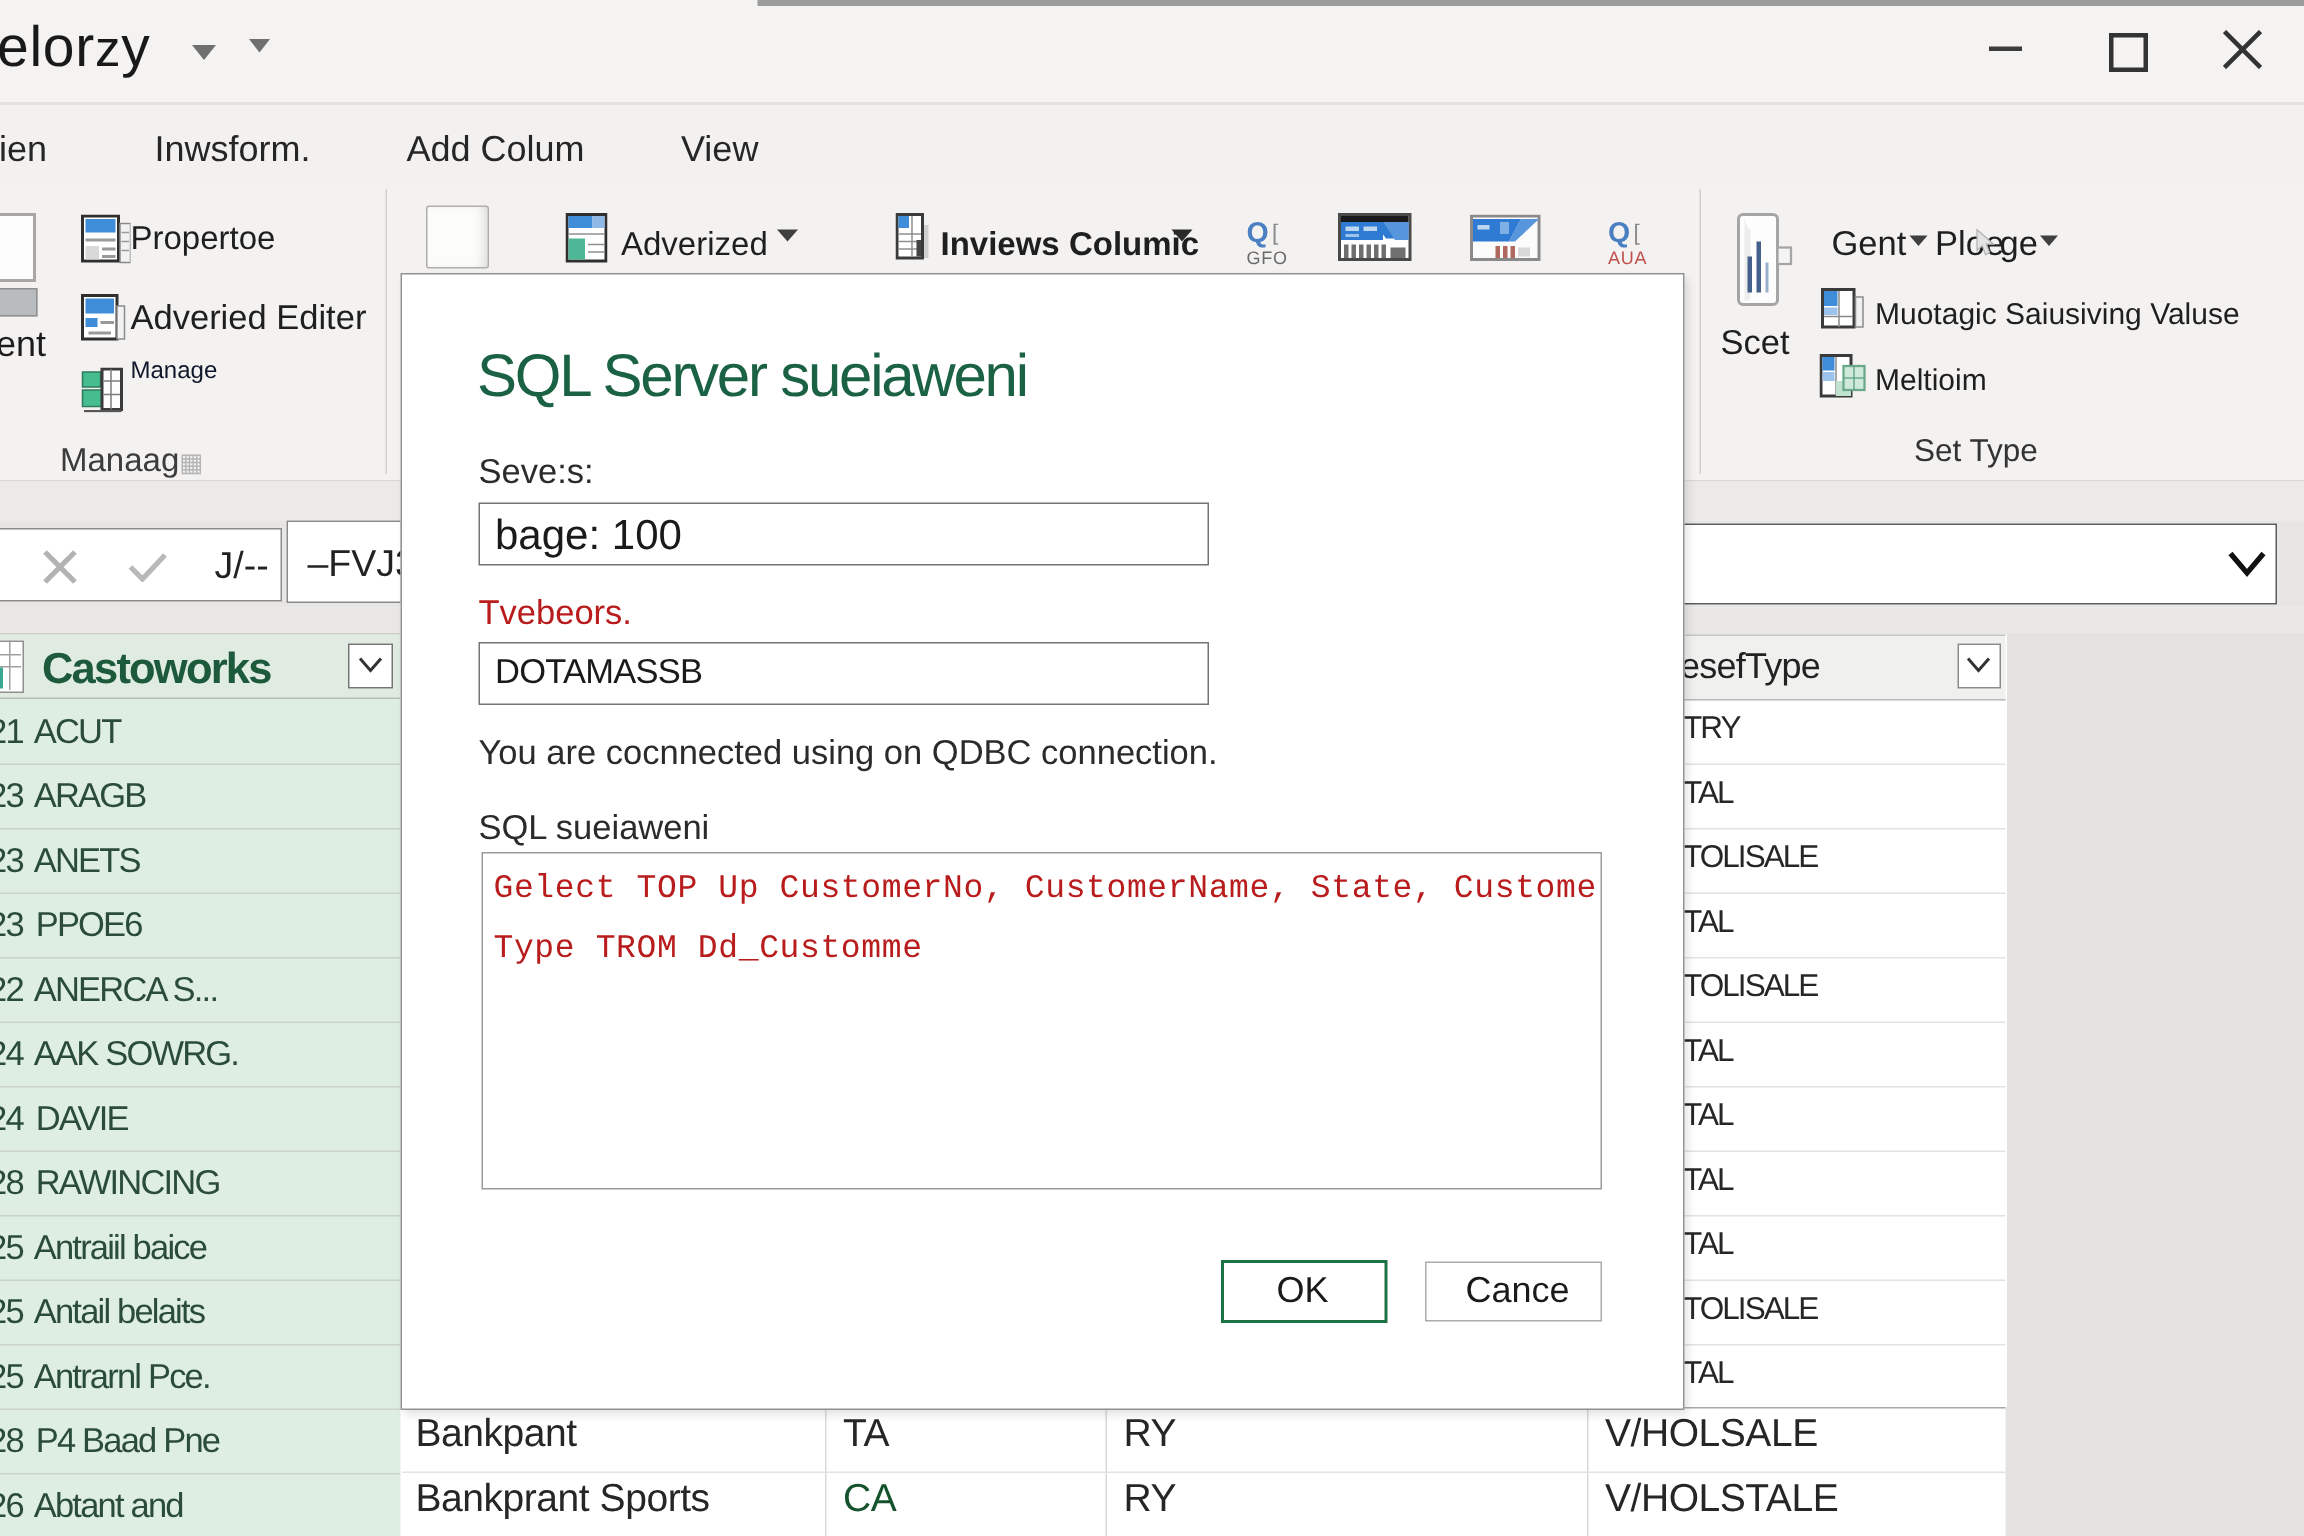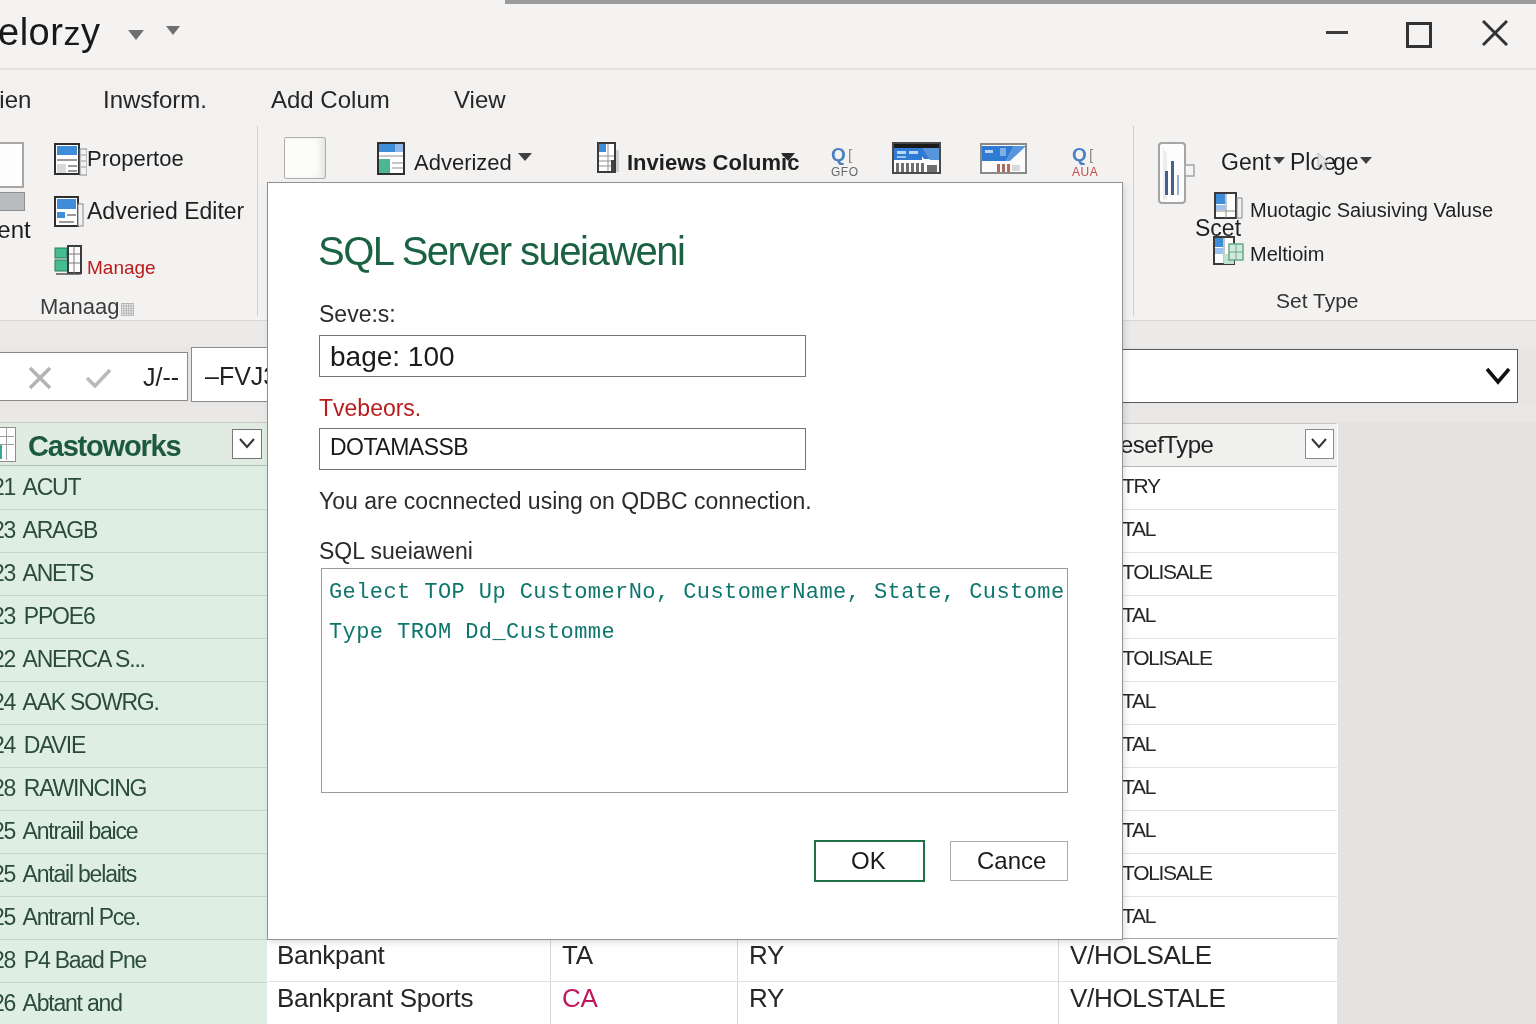--- a/index.html
+++ b/index.html
@@ -63,21 +63,21 @@
 <div class="abs" style="left:87px;top:198px;font-size:23px;color:#1f1f1f;">Adveried Editer</div>
 <div class="abs" style="left:54px;top:245px;"><svg width="30" height="30" viewBox="0 0 30 30">
 <rect x="1" y="3" width="12" height="10" fill="#45bd8e" stroke="#2f7a5c" stroke-width="1"></rect>
 <rect x="1" y="15" width="16" height="11" fill="#45bd8e" stroke="#2f7a5c" stroke-width="1"></rect>
 <rect x="14" y="1" width="13" height="27" fill="#fdfdfd" stroke="#3b3b3b" stroke-width="2"></rect>
 <line x1="20" y1="1" x2="20" y2="28" stroke="#7d7d7d"></line>
 <line x1="15" y1="9" x2="26" y2="9" stroke="#7d7d7d"></line>
 <line x1="15" y1="18" x2="26" y2="18" stroke="#7d7d7d"></line>
 <line x1="2" y1="29" x2="27" y2="29" stroke="#555" stroke-width="1.5"></line>
 </svg></div>
-<div class="abs" style="left:87px;top:257px;font-size:19px;color:#b91c1c;">Manage</div>
+<div class="abs" style="left:87px;top:239px;font-size:16px;color:#0f172a;">Manage</div>
 <div class="abs" style="left:40px;top:294px;font-size:22px;color:#3c3c3c;">Manaag<span style="color:#b5b5b5;font-size:17px;">▦</span></div>
 
 <div class="abs" style="left:284px;top:137px;width:40px;height:40px;background:#fcfcfb;border:1px solid #b0aeac;border-radius:2px;box-shadow:inset -6px 0 8px -4px #d8d8d6;"></div>
 <div class="abs" style="left:377px;top:142px;"><svg width="28" height="34" viewBox="0 0 28 34">
 <rect x="1" y="1" width="26" height="31" fill="#fff" stroke="#2f2f2f" stroke-width="2"></rect>
 <rect x="2" y="2" width="16" height="8" fill="#3f8cd8"></rect>
 <rect x="18" y="2" width="8" height="8" fill="#8fb8e8"></rect>
 <line x1="2" y1="14" x2="26" y2="14" stroke="#8f8f8f"></line>
 <rect x="2" y="17" width="11" height="14" fill="#4db795"></rect>
 <line x1="15" y1="21" x2="26" y2="21" stroke="#8f8f8f"></line>
@@ -142,21 +142,21 @@
 </svg></div>
 
 <div class="abs" style="left:1157px;top:141px;"><svg width="40" height="66" viewBox="0 0 40 66">
 <rect x="2" y="2" width="26" height="60" rx="3" fill="#fdfdfd" stroke="#a5a5a5" stroke-width="2"></rect>
 <path d="M6 2 Q6 10 10 12 L10 58 L6 60 Z" fill="#ededed"></path>
 <rect x="8" y="30" width="3" height="24" fill="#46608c"></rect>
 <rect x="14" y="20" width="3" height="34" fill="#46608c"></rect>
 <rect x="20" y="34" width="2" height="20" fill="#9ab2cc"></rect>
 <rect x="28" y="24" width="9" height="11" fill="#f4f4f4" stroke="#a5a5a5" stroke-width="1.5"></rect>
 </svg></div>
-<div class="abs" style="left:1147px;top:215px;font-size:23px;color:#1f1f1f;margin-left:48px;">Scet</div>
+<div class="abs" style="left:1147px;top:215px;font-size:23px;color:#1f1f1f;">Scet</div>
 <div class="abs" style="left:1221px;top:149px;font-size:23px;color:#1f1f1f;">Gent</div>
 <div class="abs" style="left:1273px;top:157px;width:0;height:0;border-left:6px solid transparent;border-right:6px solid transparent;border-top:7px solid #3f3f3f;"></div>
 <div class="abs" style="left:1290px;top:149px;font-size:23px;color:#1f1f1f;">Plo<span style="letter-spacing:-3px;">e</span>ge</div>
 <div class="abs" style="left:1360px;top:157px;width:0;height:0;border-left:6px solid transparent;border-right:6px solid transparent;border-top:7px solid #3f3f3f;"></div>
 <div class="abs" style="left:1214px;top:192px;"><svg width="29" height="29" viewBox="0 0 29 29">
 <rect x="1" y="1" width="21" height="25" fill="#fff" stroke="#3a3a3a" stroke-width="2"></rect>
 <rect x="2" y="2" width="9" height="10" fill="#3f8cd8"></rect>
 <rect x="2" y="13" width="9" height="5" fill="#9cc3ec"></rect>
 <line x1="12" y1="2" x2="12" y2="26" stroke="#8a8a8a"></line>
 <line x1="2" y1="19" x2="21" y2="19" stroke="#8a8a8a"></line>
@@ -273,36 +273,36 @@
 <div class="abs" style="left:267px;top:938px;width:1070px;height:86px;background:#fff;border-top:1px solid #a8a8a8;"></div>
 <div class="abs" style="left:550px;top:939px;width:1px;height:85px;background:#d9d9d9;"></div>
 <div class="abs" style="left:737px;top:939px;width:1px;height:85px;background:#d9d9d9;"></div>
 <div class="abs" style="left:1058px;top:939px;width:1px;height:85px;background:#d9d9d9;"></div>
 <div class="abs" style="left:268px;top:981px;width:1069px;height:1px;background:#e2e2e2;"></div>
 <div class="abs" style="left:277px;top:940px;font-size:26px;letter-spacing:-0.3px;color:#262626;">Bankpant</div>
 <div class="abs" style="left:562px;top:940px;font-size:26px;letter-spacing:-0.3px;color:#262626;">TA</div>
 <div class="abs" style="left:749px;top:940px;font-size:26px;letter-spacing:-0.3px;color:#262626;">RY</div>
 <div class="abs" style="left:1070px;top:940px;font-size:26px;letter-spacing:-0.3px;color:#262626;">V/HOLSALE</div>
 <div class="abs" style="left:277px;top:983px;font-size:26px;letter-spacing:-0.3px;color:#262626;">Bankprant Sports</div>
-<div class="abs" style="left:562px;top:983px;font-size:26px;letter-spacing:-0.3px;color:#be185d;">CA</div>
+<div class="abs" style="left:562px;top:983px;font-size:26px;letter-spacing:-0.3px;color:#14532d;">CA</div>
 <div class="abs" style="left:749px;top:983px;font-size:26px;letter-spacing:-0.3px;color:#262626;">RY</div>
 <div class="abs" style="left:1070px;top:983px;font-size:26px;letter-spacing:-0.3px;color:#262626;">V/HOLSTALE</div>
 
 <div class="abs" style="left:267px;top:182px;width:854px;height:756px;background:#fff;border:1px solid #919191;box-shadow:2px 3px 6px rgba(0,0,0,0.12);"></div>
 <div class="abs" style="left:318px;top:229px;font-size:40px;letter-spacing:-1.5px;color:#1a6243;">SQL Server sueiaweni</div>
 <div class="abs" style="left:319px;top:301px;font-size:23px;color:#2b2b2b;">Seve:s:</div>
 <div class="abs" style="left:319px;top:335px;width:485px;height:40px;background:#fff;border:1px solid #747474;"></div>
 <div class="abs" style="left:330px;top:341px;font-size:28px;color:#1a1a1a;">bage: 100</div>
 <div class="abs" style="left:319px;top:395px;font-size:23px;color:#b91c1c;">Tvebeors.</div>
 <div class="abs" style="left:319px;top:428px;width:485px;height:40px;background:#fff;border:1px solid #747474;"></div>
 <div class="abs" style="left:330px;top:434px;font-size:23px;letter-spacing:-0.5px;color:#1a1a1a;">DOTAMASSB</div>
 <div class="abs" style="left:319px;top:488px;font-size:23px;color:#2b2b2b;">You are cocnnected using on QDBC connection.</div>
 <div class="abs" style="left:319px;top:538px;font-size:23px;color:#2b2b2b;">SQL sueiaweni</div>
 <div class="abs" style="left:321px;top:568px;width:745px;height:223px;background:#fff;border:1px solid #9b9b9b;"></div>
-<div class="abs" style="left:329px;top:573px;font-size:22px;letter-spacing:0.42px;font-family:'Liberation Mono',monospace;color:#0f766e;line-height:40px;">Gelect TOP Up CustomerNo, CustomerName, State, Custome<br>Type TROM Dd_Customme</div>
+<div class="abs" style="left:329px;top:573px;font-size:22px;letter-spacing:0.42px;font-family:'Liberation Mono',monospace;color:#b91c1c;line-height:40px;">Gelect TOP Up CustomerNo, CustomerName, State, Custome<br>Type TROM Dd_Customme</div>
 <div class="abs" style="left:814px;top:840px;width:107px;height:38px;background:#fff;border:2px solid #1e7145;"></div>
 <div class="abs" style="left:851px;top:847px;font-size:24px;color:#1a1a1a;">OK</div>
 <div class="abs" style="left:950px;top:841px;width:116px;height:38px;background:#fff;border:1px solid #ababab;"></div>
 <div class="abs" style="left:977px;top:847px;font-size:24px;color:#1a1a1a;">Cance</div>
 
 <svg class="abs" style="left:1316px;top:152px;" width="15" height="21" viewBox="0 0 15 21">
 <path d="M2 1 L2 15 L5.5 11.8 L7.7 17.8 L10.4 16.4 L8.3 10.8 L13 10.8 Z" fill="#e3e3e3" stroke="#b0b0b0" stroke-width="0.8"></path>
 </svg>
 
 </body></html>

